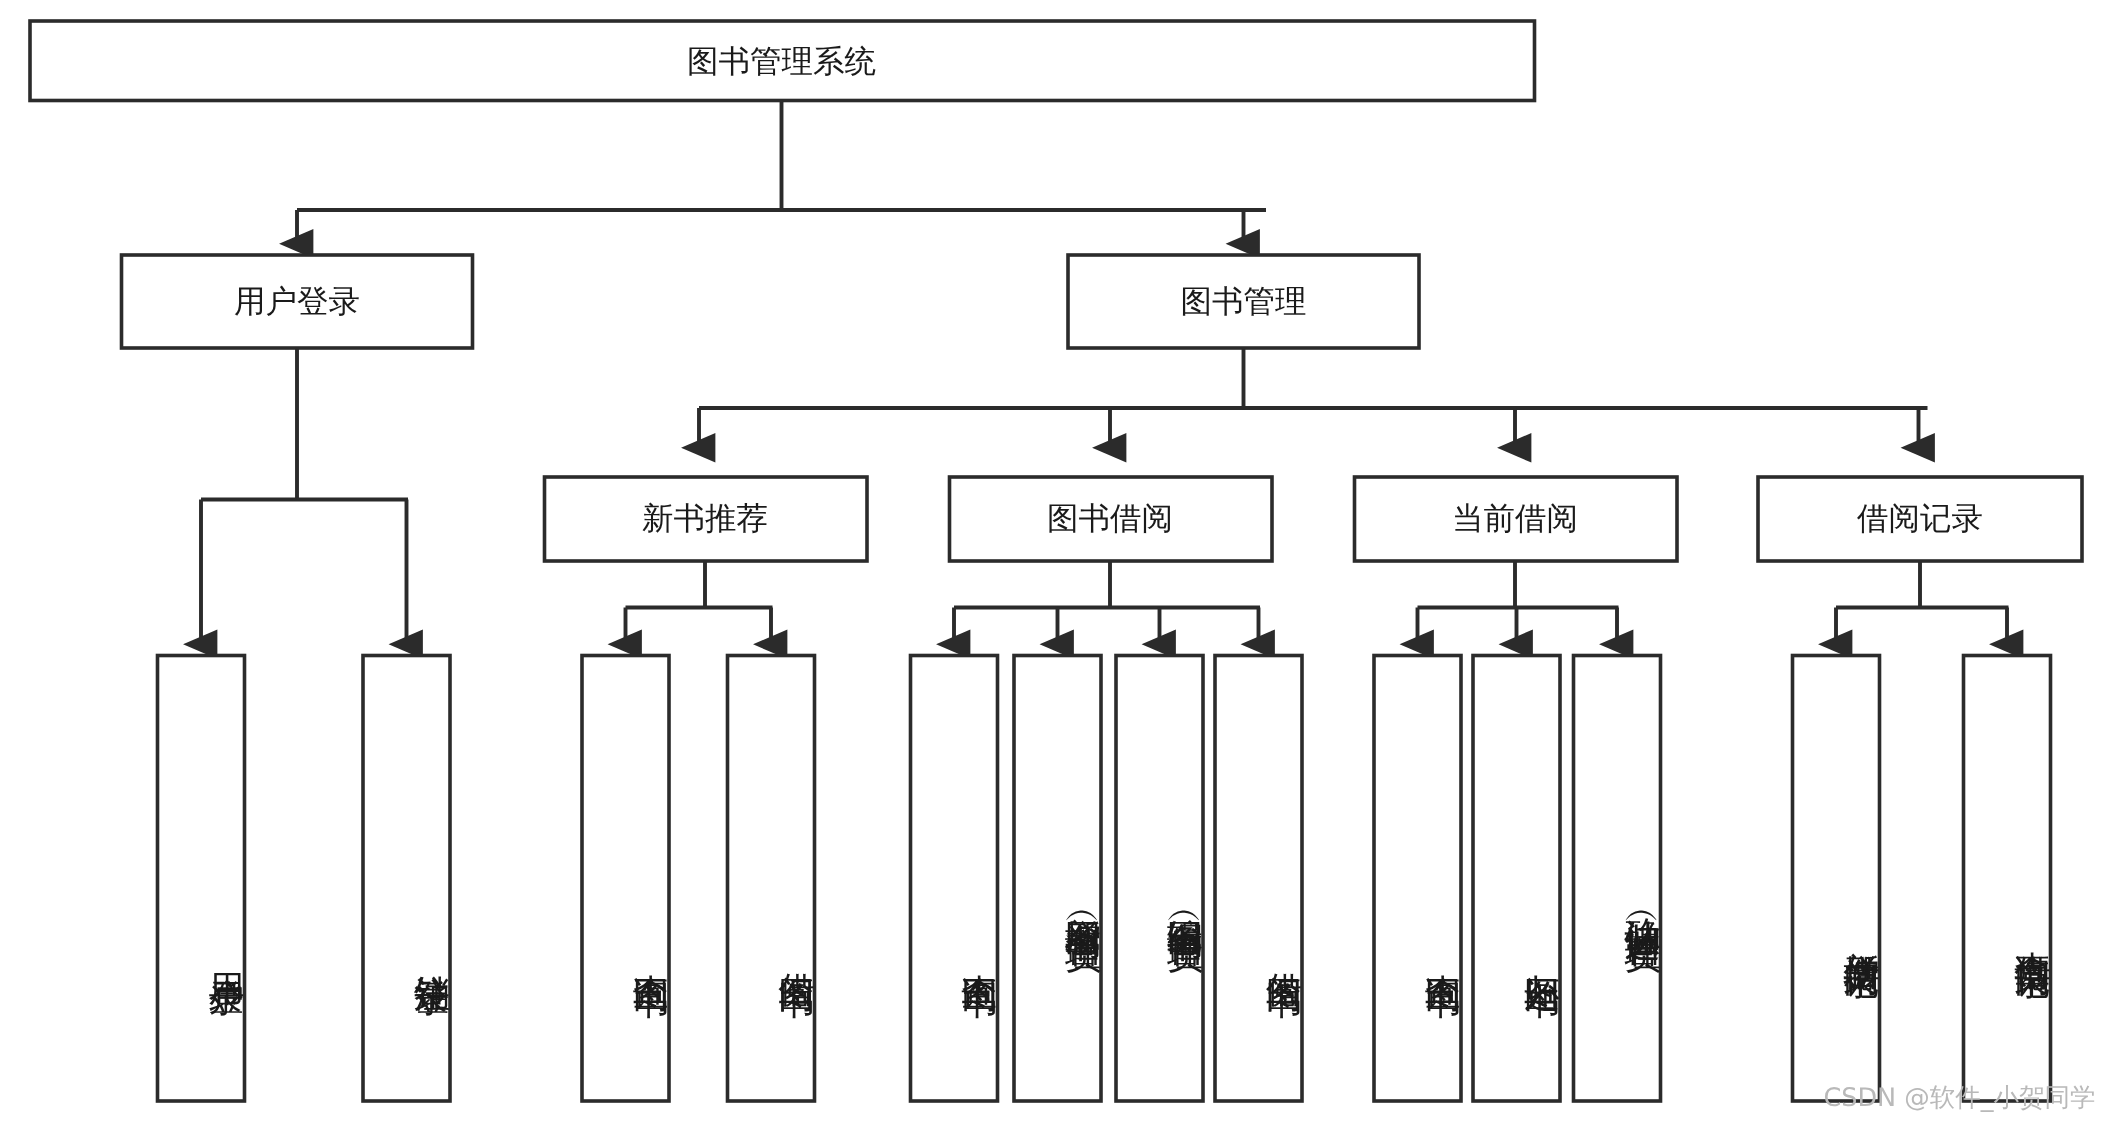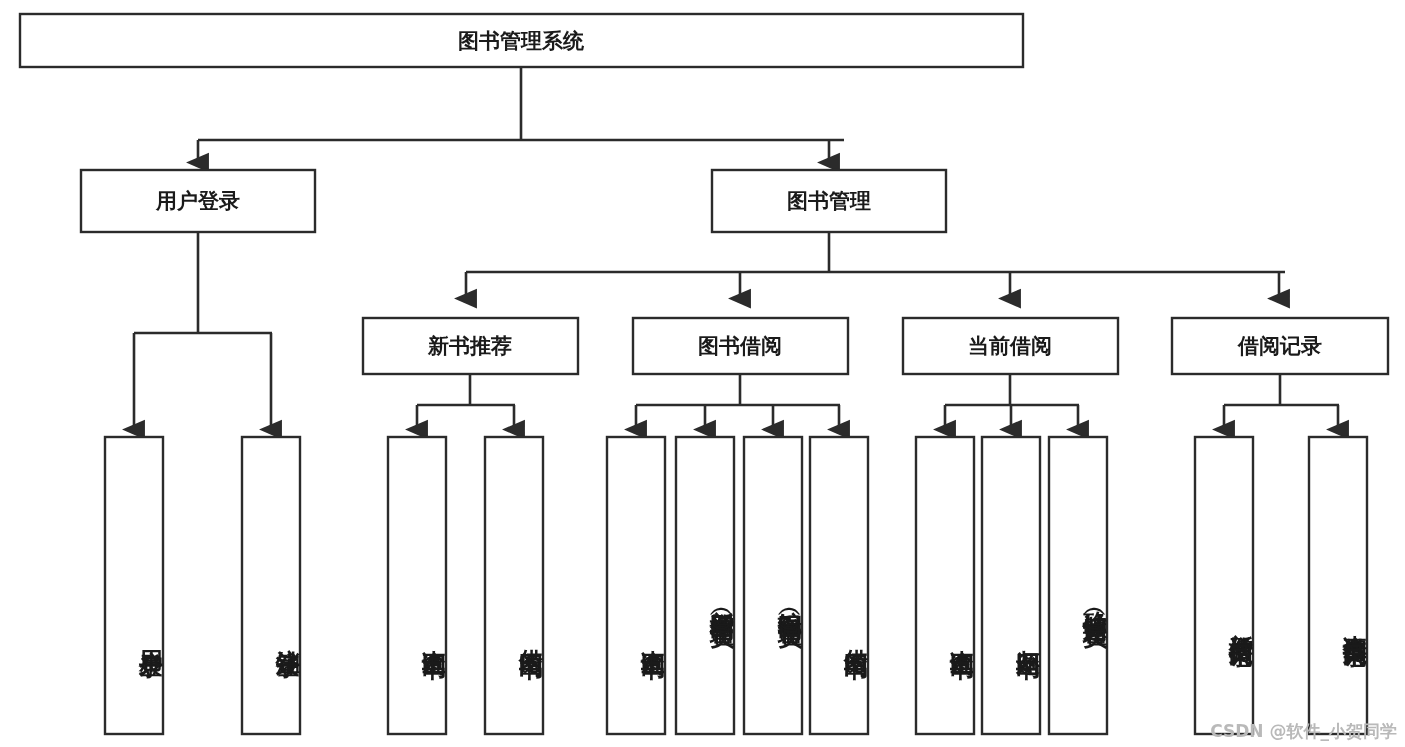--- a/index.html
+++ b/index.html
@@ -11,21 +11,20 @@
     width: 1405px;
     height: 747px;
     font-family: "DejaVu Sans", "Liberation Sans", sans-serif;
     overflow: hidden;
     position: relative;
   }
   #diagram-root {
     position: relative;
     width: 1405px;
     height: 747px;
-    font-weight: bold;
   }
   svg.diagram {
     position: absolute;
     top: 0;
     left: 0;
     width: 1405px;
     height: 747px;
     display: block;
   }
   .node-box {

